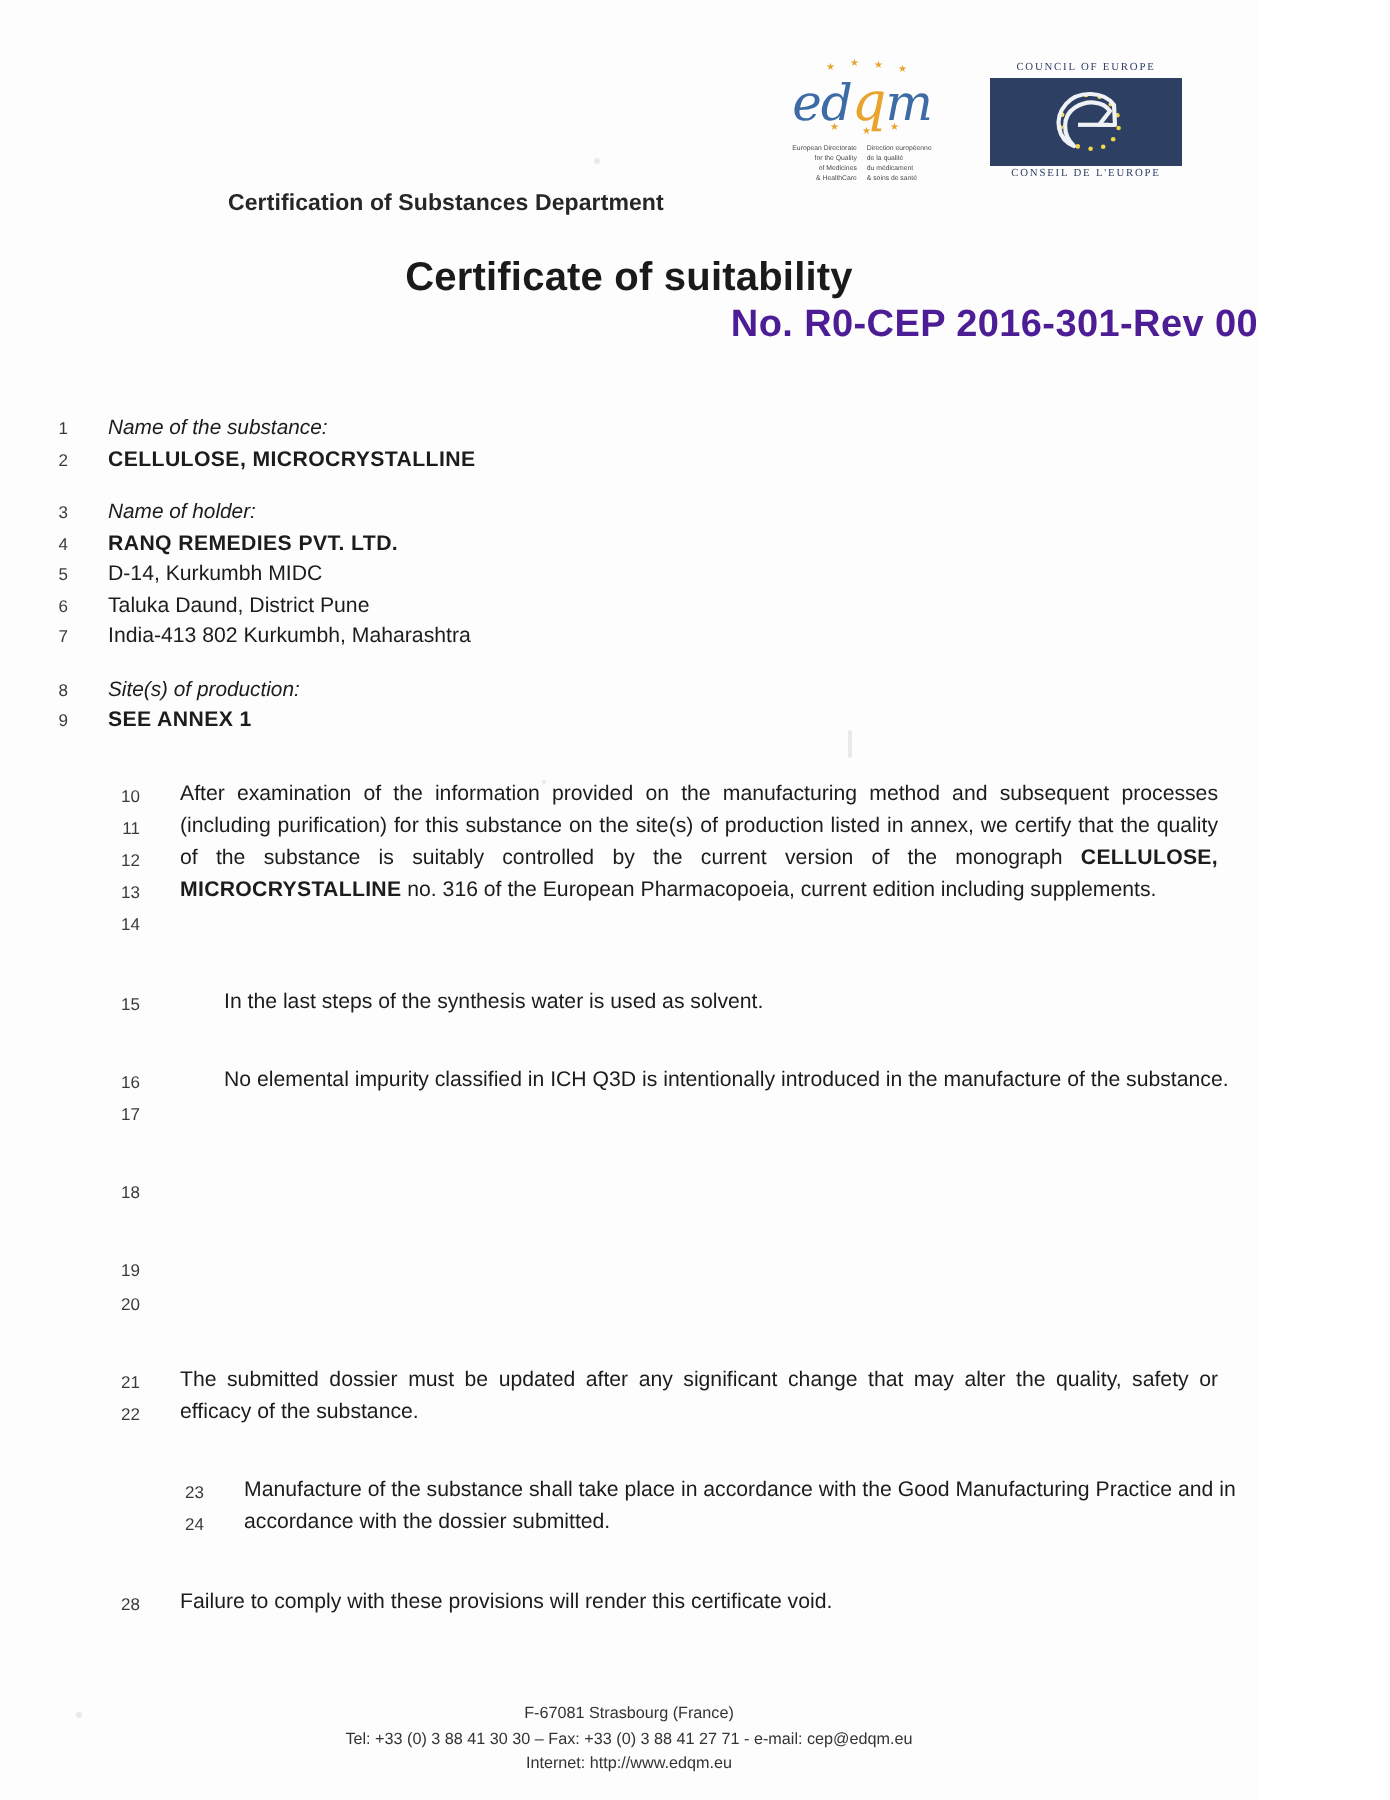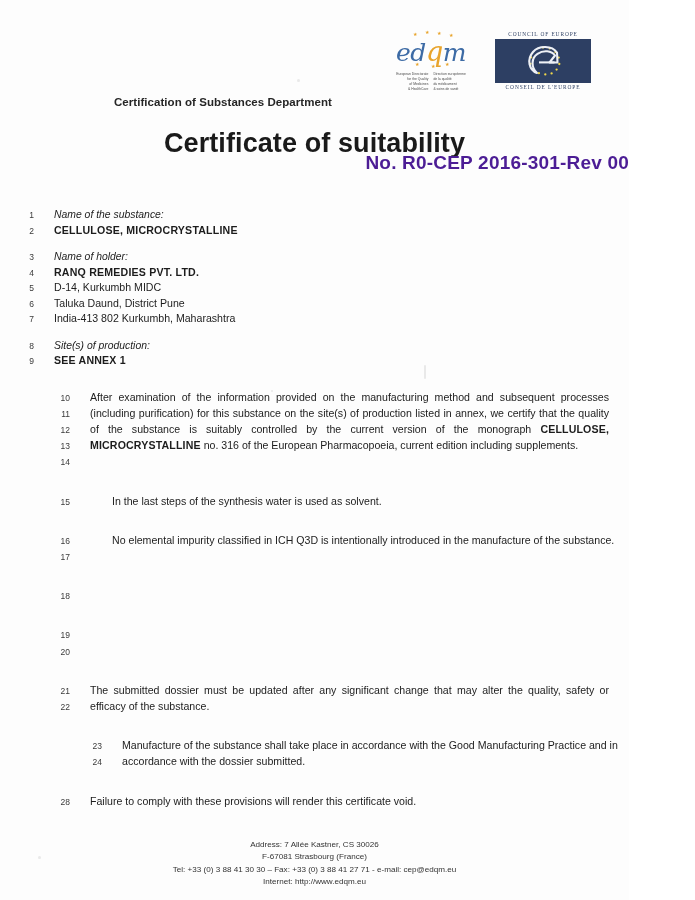--- a/index.html
+++ b/index.html
@@ -109,21 +109,21 @@
     font-weight: bold;
     color: #262626;
     letter-spacing: 0.05px;
   }
   .cert-title {
     position: absolute;
     left: 0;
     right: 0;
     top: 128px;
     text-align: center;
-    font-size: 27px;
+    font-size: 20px;
     font-weight: bold;
     color: #1a1a1a;
     letter-spacing: 0.1px;
   }
   .cert-no {
     position: absolute;
     left: 0;
     right: 0;
     top: 152px;
     text-align: right;
@@ -394,19 +394,18 @@
     <div class="gap-lg"></div>
 
     <div class="para w-full">
       <div class="nums" style="white-space:pre;">28</div>
       <div class="ptext nowrapend">Failure to comply with these provisions will render this certificate void.</div>
     </div>
 
   </div>
 
   <div class="footer">
-    <div>Address: 7 Allée Kastner, CS 30026</div>
     <div>F-67081 Strasbourg (France)</div>
     <div>Tel: +33 (0) 3 88 41 30 30 – Fax: +33 (0) 3 88 41 27 71 - e-mail: cep@edqm.eu</div>
     <div>Internet: http://www.edqm.eu</div>
   </div>
 
 </div>
 
 </body></html>

